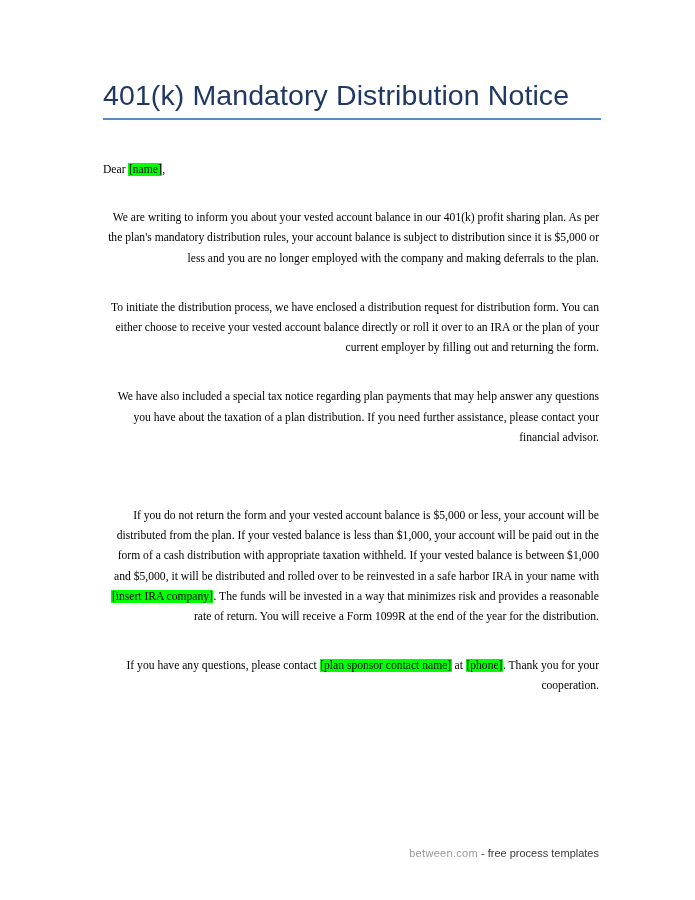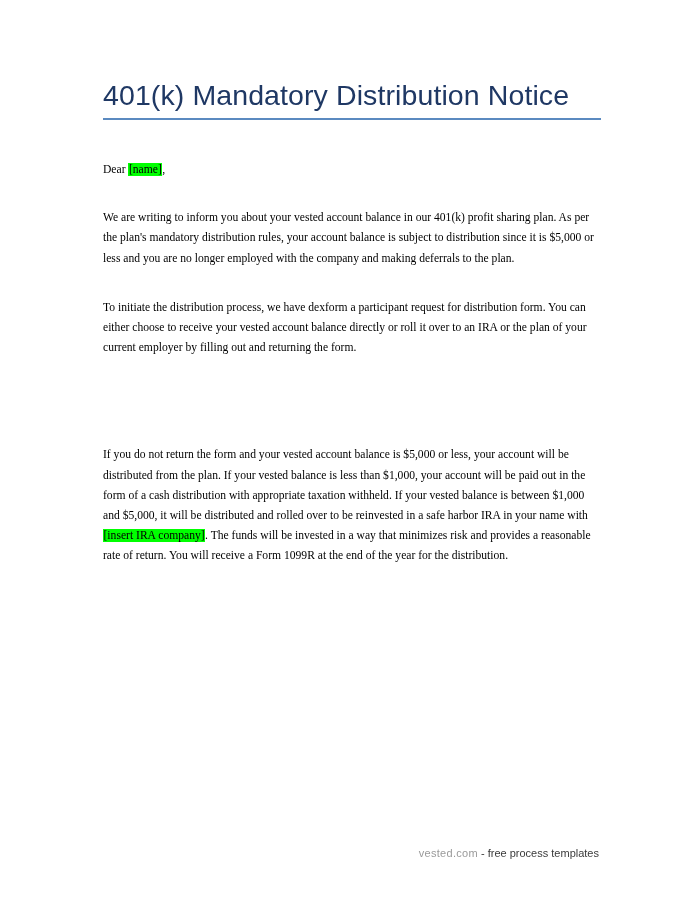--- a/index.html
+++ b/index.html
@@ -54,21 +54,21 @@
   .body-area {
     position: absolute;
     left: 99px;
     top: 160px;
     width: 496px;
   }
   .para {
     margin: 0;
     font-size: 11.6px;
     line-height: 20.2px;
-    text-align: left;
+    text-align: right;
     color: #000000;
   }
   .gap-sm { height: 29px; }
   .gap-md { height: 28px; }
 
   .salutation { margin: 0; font-size: 11.6px; line-height: 20.2px; }
 
   .hl {
     background-color: #00FF00;
     color: #000000;
@@ -111,35 +111,37 @@
   <div class="body-area">
 
     <p class="salutation"><span>Dear </span><span class="hl">[name]</span><span>,</span></p>
 
     <div class="gap-md"></div>
 
     <p class="para">We are writing to inform you about your vested account balance in our 401(k) profit sharing plan. As per the plan's mandatory distribution rules, your account balance is subject to distribution since it is $5,000 or less and you are no longer employed with the company and making deferrals to the plan.</p>
 
     <div class="gap-sm"></div>
 
-    <p class="para">To initiate the distribution process, we have dexform a participant request for distribution form. You can either choose to receive your vested account balance directly or roll it over to an IRA or the plan of your current employer by filling out and returning the form.</p>
+    <p class="para">To initiate the distribution process, we have enclosed a distribution request for distribution form. You can either choose to receive your vested account balance directly or roll it over to an IRA or the plan of your current employer by filling out and returning the form.</p>
 
     <div class="gap-sm"></div>
 
+    <p class="para">We have also included a special tax notice regarding plan payments that may help answer any questions you have about the taxation of a plan distribution. If you need further assistance, please contact your financial advisor.</p>
 
     <div class="gap-sm"></div>
 
 
     <div class="gap-sm"></div>
 
     <p class="para"><span>If you do not return the form and your vested account balance is $5,000 or less, your account will be distributed from the plan. If your vested balance is less than $1,000, your account will be paid out in the form of a cash distribution with appropriate taxation withheld. If your vested balance is between $1,000 and $5,000, it will be distributed and rolled over to be reinvested in a safe harbor IRA in your name with </span><span class="hl">[insert IRA company]</span><span>. The funds will be invested in a way that minimizes risk and provides a reasonable rate of return. You will receive a Form 1099R at the end of the year for the distribution.</span></p>
 
     <div class="gap-sm"></div>
 
+    <p class="para"><span>If you have any questions, please contact </span><span class="hl">[plan sponsor contact name]</span><span> at </span><span class="hl">[phone]</span><span>. Thank you for your cooperation.</span></p>
 
     <div class="gap-sm"></div>
 
 
   </div>
 
-  <div class="footer"><span class="site">vested.com</span><span class="tagline"> - free process templates</span></div>
+  <div class="footer"><span class="site">between.com</span><span class="tagline"> - free process templates</span></div>
 
 </div>
 
 </body></html>

